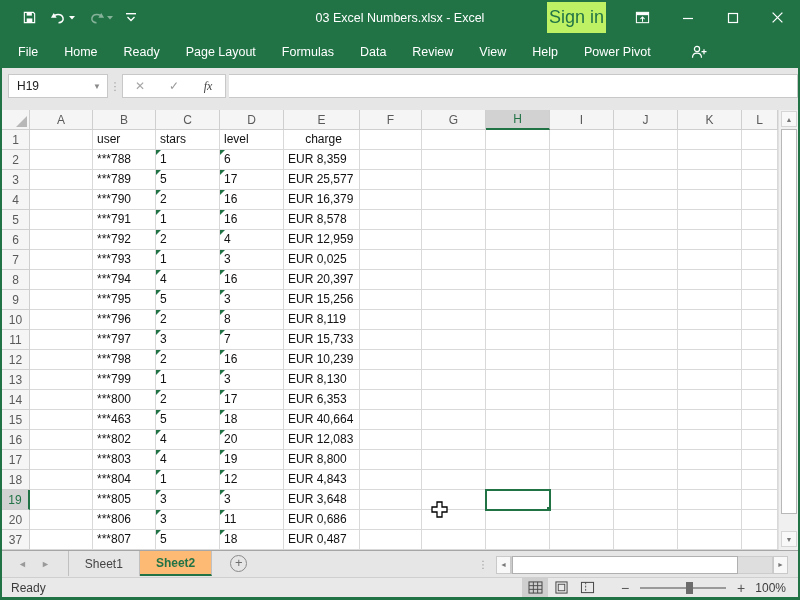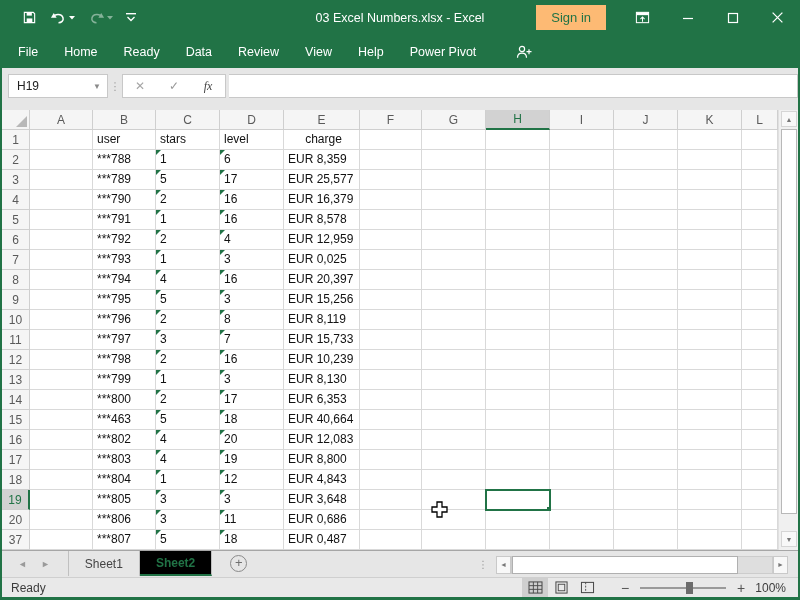--- a/index.html
+++ b/index.html
@@ -8,22 +8,22 @@
 
   
   #titlebar { position:absolute; left:0; top:0; width:800px; height:35px;
               background:var(--accent,#217346); display:flex; align-items:center; color:#fff; }
   #qat { display:flex; align-items:center; gap:13px; padding-left:22px; }
   .qat-btn { display:flex; align-items:center; gap:2px; cursor:default; }
   .qat-btn svg { display:block; }
   .dim { opacity:.45; }
   #win-title { position:absolute; left:0; right:0; text-align:center; font-size:12.5px; pointer-events:none; }
   #titlebar-right { margin-left:auto; display:flex; align-items:center; gap:0; }
-  #signin-btn { background:#fdba74; color:var(--accent,#217346); border:none; font-size:13px;
-                padding:5px 15px; margin-right:14px; font-family:inherit; }
+  #signin-btn { background:#bef264; color:var(--accent,#217346); border:none; font-size:18px;
+                padding:5px 2px; margin-right:14px; font-family:inherit; }
   .winctl { width:45px; height:35px; display:flex; align-items:center; justify-content:center; }
 
   
   #ribbon-tabs { position:absolute; left:0; top:35px; width:800px; height:33px;
                  background:var(--accent,#217346); display:flex; align-items:center;
                  padding-left:5px; color:#fff; }
   .ribbon-tab { font-size:12.5px; padding:0 13px; height:33px; display:flex; align-items:center; gap:6px; white-space:nowrap; }
   .ribbon-tab .tab-ic svg { display:block; }
   .sp-l { margin-left:14px; }
 
@@ -72,21 +72,21 @@
   #v-down { bottom:3px; }
   #v-thumb { position:absolute; left:2px; top:19px; width:16px; height:385px; background:#fff; border:1px solid #b8b8b8; }
 
   
   #tab-strip { position:absolute; left:2px; top:550px; width:796px; height:26px; background:#e6e6e6;
                border-top:1px solid #a6a6a6; display:flex; align-items:stretch; }
   #sheet-nav { display:flex; align-items:center; gap:14px; padding:0 18px 0 16px; color:#9a9a9a; font-size:9px;
                border-right:1px solid #c0c0c0; }
   .sheet-tab { display:flex; align-items:center; padding:0 16px; font-size:12px; color:#444;
                border-right:1px solid #c0c0c0; }
-  .sheet-tab.active { background:#000000; color:var(--accent,#217346); font-weight:bold;
+  .sheet-tab.active { background:#fdba74; color:var(--accent,#217346); font-weight:bold;
                       border-bottom:2px solid var(--accent,#217346); }
   #add-sheet { width:17px; height:17px; border:1px solid #8a8a8a; border-radius:50%; color:#6f6f6f;
                font-size:13px; line-height:14px; text-align:center; margin:4px 0 0 18px; }
   #h-scroll { position:absolute; right:0; top:1px; height:25px; width:320px; display:flex; align-items:center; }
   #h-splitter { color:#999; font-size:10px; margin-right:8px; }
   .h-btn { width:15px; height:18px; background:#f8f8f8; border:1px solid #c9c9c9; color:#777; font-size:7px;
            display:flex; align-items:center; justify-content:center; }
   #h-track { width:262px; height:18px; background:#dedede; border:1px solid #cccccc; position:relative; }
   #h-thumb { position:absolute; left:0; top:-1px; width:226px; height:18px; background:#fff; border:1px solid #b0b0b0; }
 
@@ -181,20 +181,26 @@
 
   <div id="ribbon-tabs">
       <div class="ribbon-tab">
         <span>File</span>
       </div>
       <div class="ribbon-tab">
         <span>Home</span>
       </div>
       <div class="ribbon-tab">
         <span>Ready</span>
+      </div>
+      <div class="ribbon-tab">
+        <span>Page Layout</span>
+      </div>
+      <div class="ribbon-tab">
+        <span>Formulas</span>
       </div>
       <div class="ribbon-tab">
         <span>Data</span>
       </div>
       <div class="ribbon-tab">
         <span>Review</span>
       </div>
       <div class="ribbon-tab">
         <span>View</span>
       </div>

